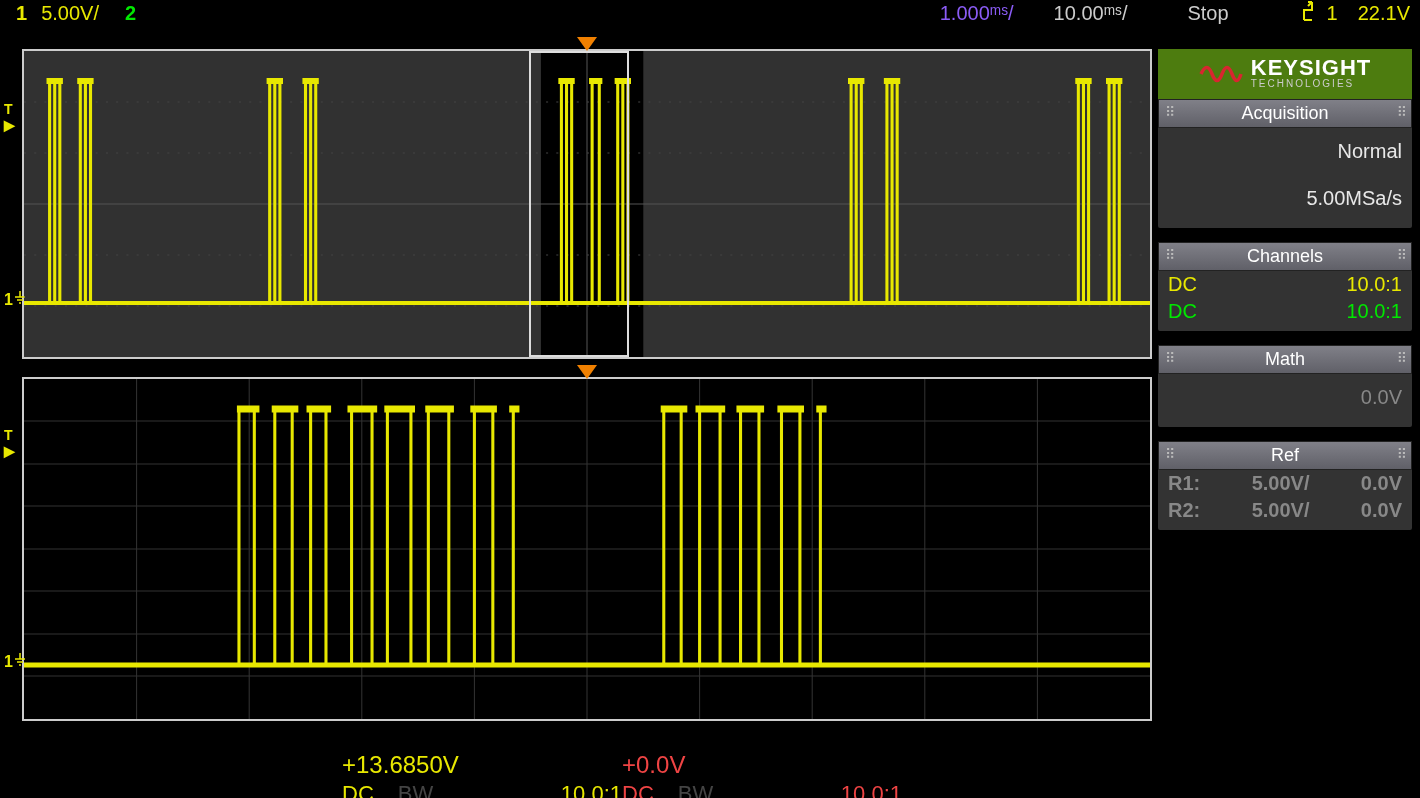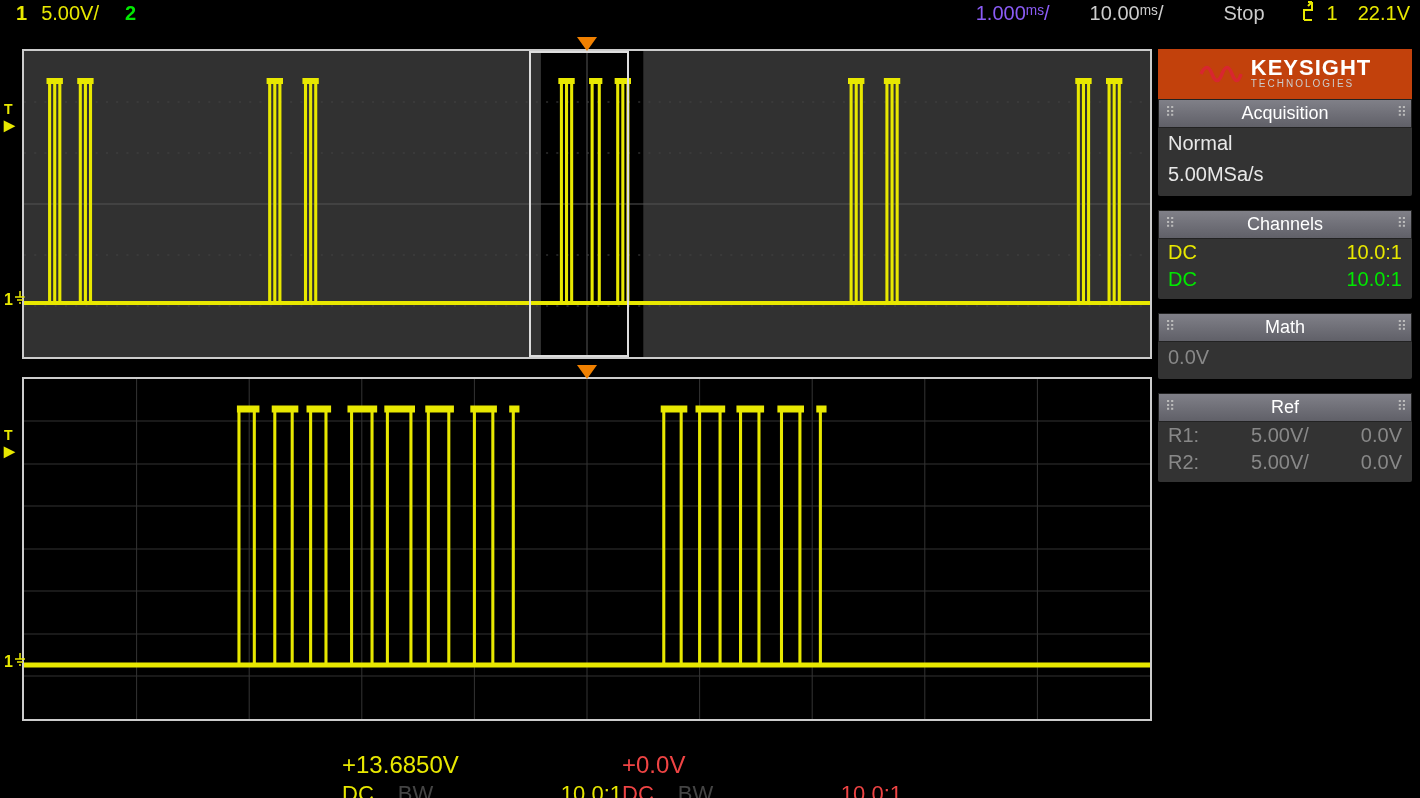--- a/index.html
+++ b/index.html
@@ -9,59 +9,59 @@
 
 
 .topbar { height: 30px; background: #000; display: flex; align-items: center; padding: 0 10px; font-size: 20px; }
 .topbar .ch-num { font-weight: bold; padding: 0 6px; }
 .topbar .ch1 { color: #e8e800; }
 .topbar .ch2 { color: #00e800; }
 .topbar .scale { color: #e8e800; margin-left: 8px; }
 .topbar .spacer { flex: 1; }
 .topbar .time1 { color: #8b5cf6; margin-right: 40px; }
 .topbar .time2 { color: #ccc; margin-right: 60px; }
-.topbar .run { color: #ccc; margin-right: 36px; }
+.topbar .run { color: #ccc; margin-right: 72px; }
 .topbar .edge { color: #e8e800; margin-right: 12px; font-size:18px;}
 .topbar .trignum { color: #e8e800; margin-right: 20px; }
 .topbar .triglvl { color: #e8e800; }
 
 
 .main { flex: 1; display: flex; }
 .waves { flex: 1; display: flex; flex-direction: column; padding: 22px 6px 4px 22px; position: relative; }
 .sidebar { width: 262px; background: #000; padding: 22px 8px 8px 0; }
 
 
 .panel { position: relative; border: 2px solid #ccc; background: #000; }
 .panel.top { height: 310px; margin-bottom: 18px; }
 .panel.bot { height: 344px; margin-bottom: 18px; }
 .marker-T { position: absolute; left: -20px; color: #e8e800; font-size: 14px; font-weight: bold; }
 .marker-gnd { position: absolute; left: -20px; color: #e8e800; font-size: 16px; font-weight: bold; }
 .tri-top { position: absolute; top: -14px; left: 50%; transform: translateX(-50%); width: 0; height: 0; border-left: 10px solid transparent; border-right: 10px solid transparent; border-top: 14px solid #f08000; }
 
 
 .side-card { background: #333; margin-bottom: 14px; padding-bottom: 6px; border-radius: 2px;}
-.side-logo { background:#c2410c; height: 50px; display:flex; align-items:center; justify-content:center; gap:8px; }
+.side-logo { background:#4d7c0f; height: 50px; display:flex; align-items:center; justify-content:center; gap:8px; }
 .side-logo svg { flex-shrink:0; }
 .side-logo .brand { color:#fff; font-weight:bold; font-size:22px; letter-spacing:1px; line-height:0.85;}
 .side-logo .sub { color:#ccc; font-size:10px; letter-spacing:2px; }
 .side-hdr { background: linear-gradient(#808088,#606068); color: #fff; text-align: center; font-size: 18px; padding: 3px 0; position:relative; border:1px solid #222;}
 .side-hdr .grip { position:absolute; top:4px; font-size:14px; color:#bbb; letter-spacing:-2px;}
 .side-hdr .grip.l{left:6px;} .side-hdr .grip.r{right:6px;}
-.side-body { padding: 4px 10px; color: #e8e8e8; font-size: 20px; text-align:left;}
+.side-body { padding: 12px 10px; color: #e8e8e8; font-size: 20px; text-align:right;}
 .side-row { display:flex; justify-content:space-between; font-size:20px; padding: 2px 10px; }
 .side-row.ch1 { color:#e8e800; }
 .side-row.ch2 { color:#00e800; }
 .side-row.dim { color:#888; }
 
 
 .bottombars { padding: 10px 0 0 320px; display:flex; gap:0; }
 .bbar { width: 280px; }
 .bbar .v { font-size: 24px; padding: 2px 0;}
 .bbar .r2 { font-size: 22px; display:flex; gap:24px; align-items:baseline; }
-.ch1c { color:#e8e800; } .ch2c { color:#ef4444; } .dim{color:#555;}
+.ch1c { color:#e8e800; } .ch2c { color:#ef4444; } .dim{color:#555;font-weight:bold;}
 .bbar .bw { color:#444; }
 
 
 .wf { position:absolute; inset:0; width:100%; height:100%; }
 .zoom-window { position:absolute; border:2px solid #ddd; background: rgba(0,0,0,0.5); }
 </style>
 </head>
 <body>
 
 <div class="container">

